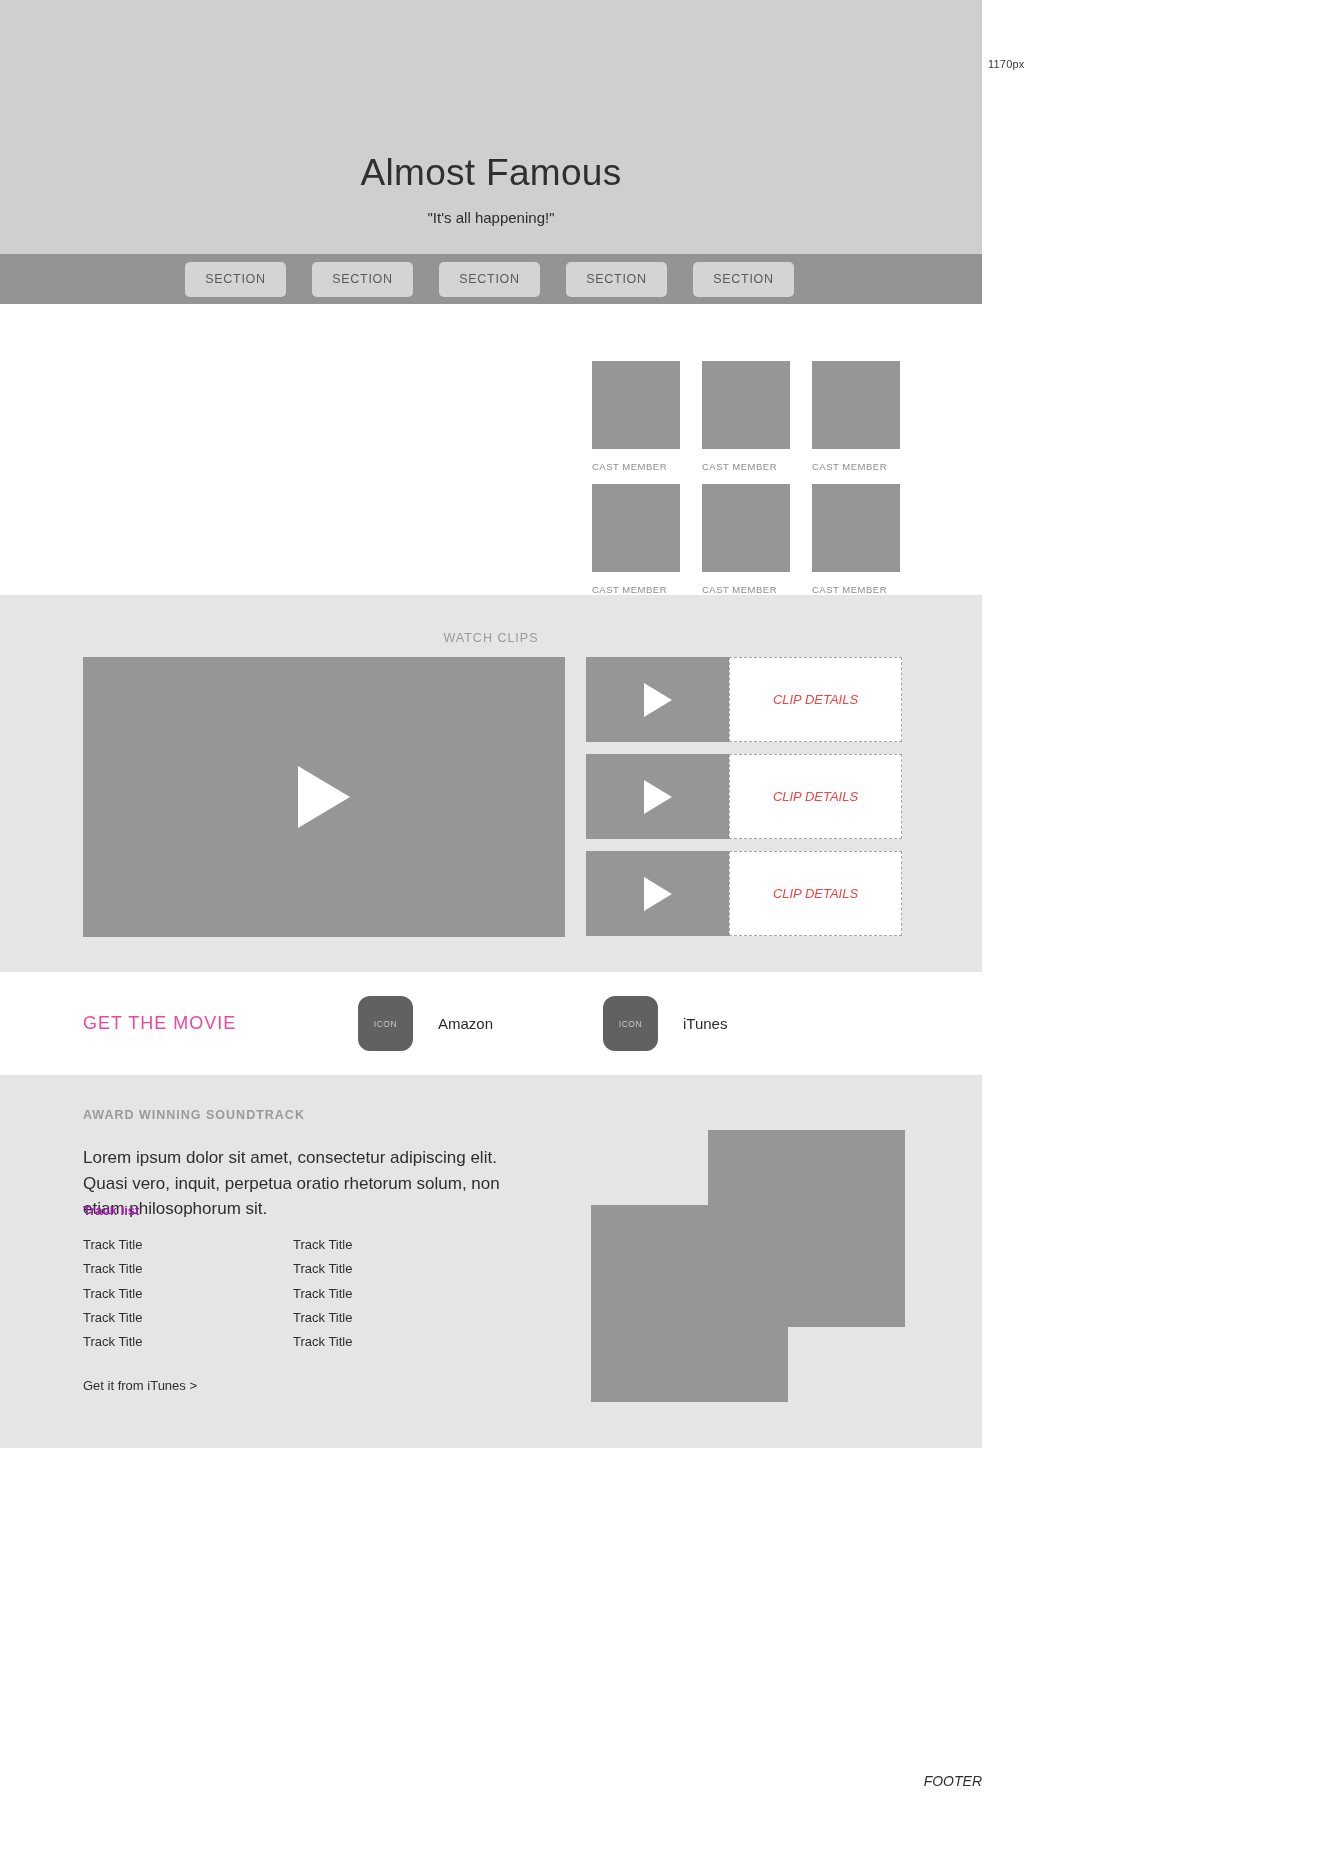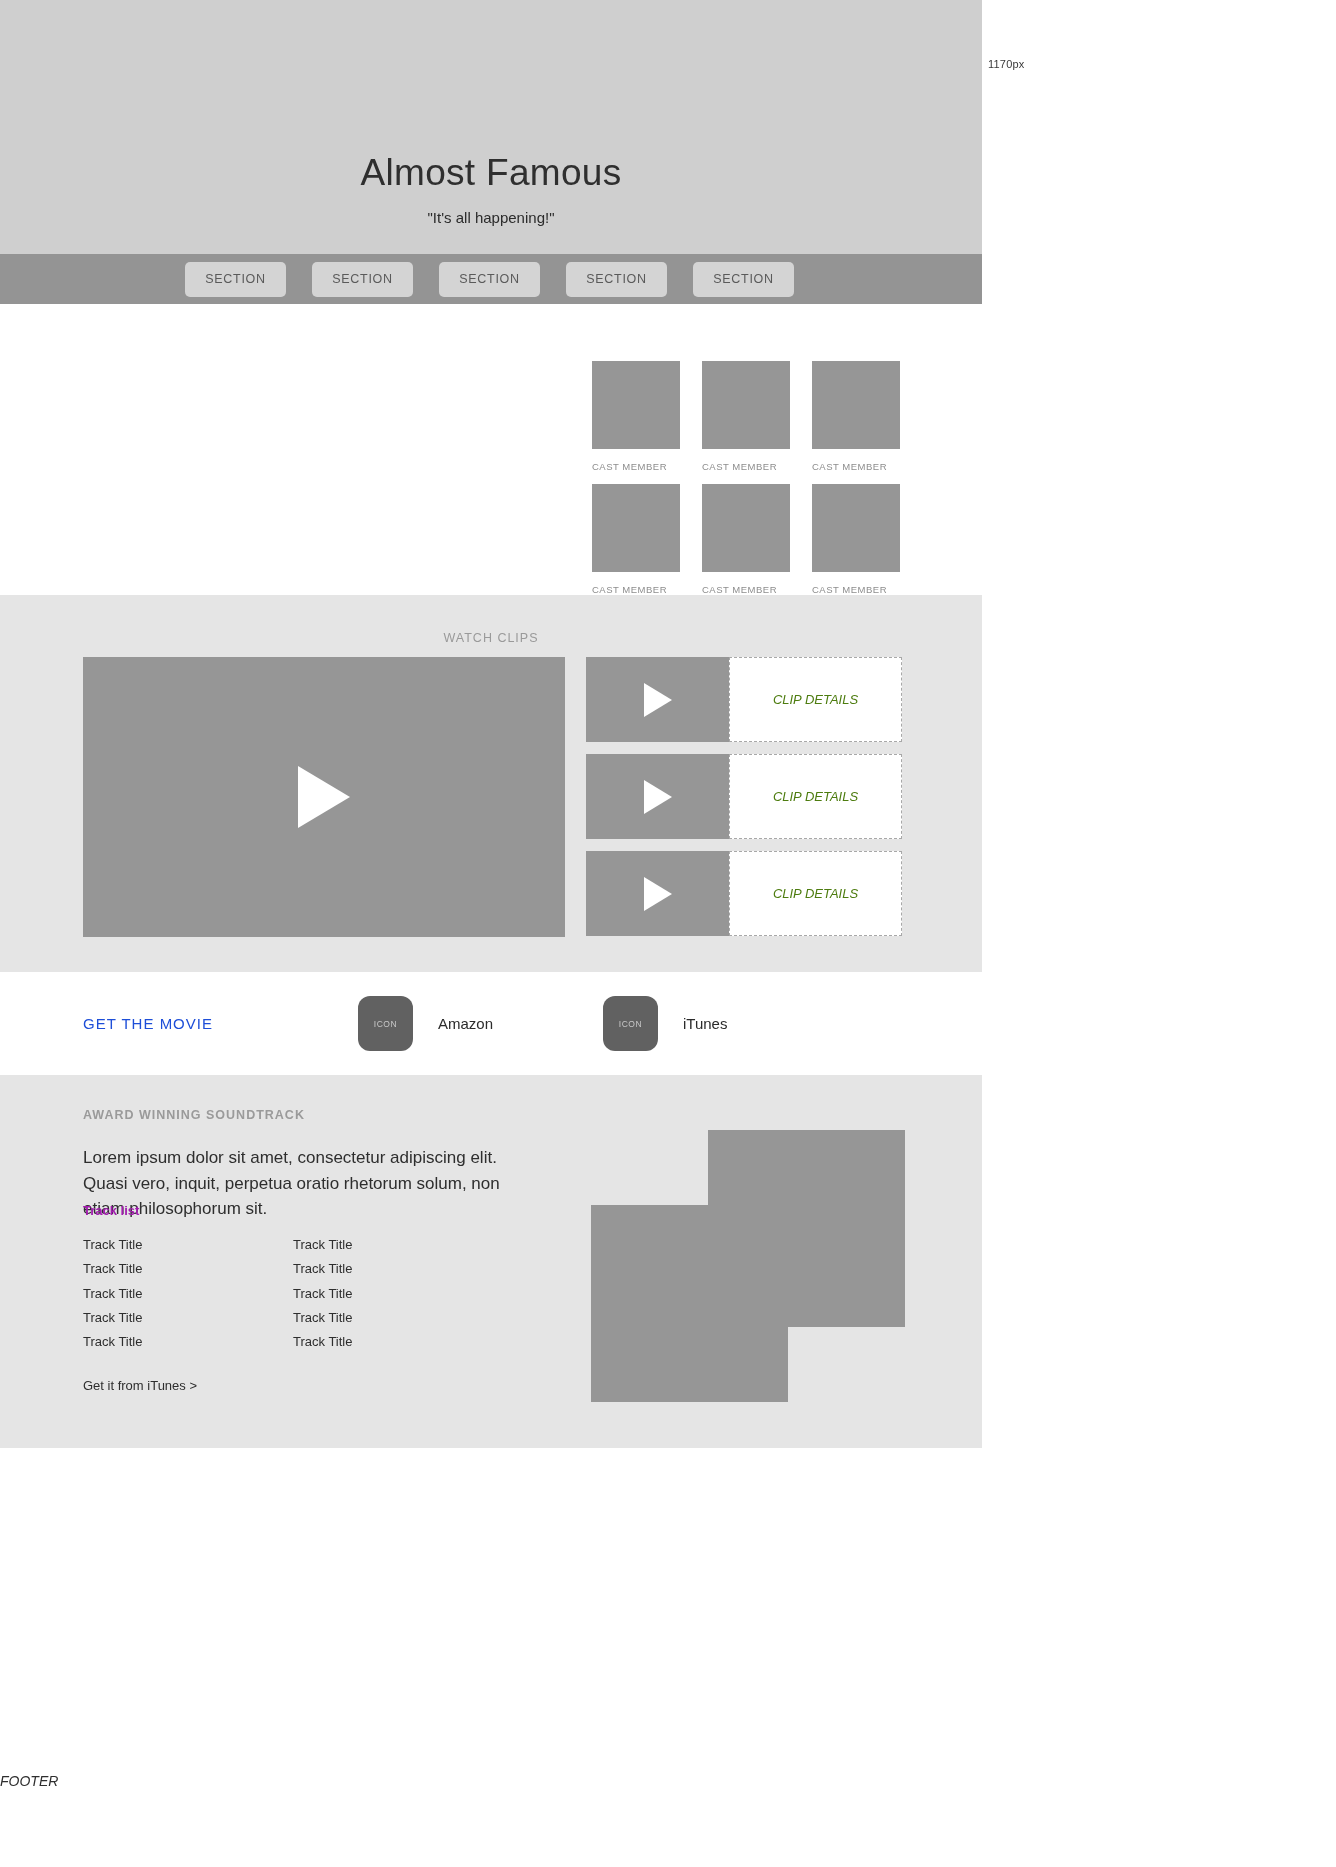--- a/index.html
+++ b/index.html
@@ -191,35 +191,35 @@
   .clip-detail {
     width: 173px;
     height: 85px;
     background: #ffffff;
     border: 1px dashed #a8a8a8;
     display: flex;
     align-items: center;
     justify-content: center;
     font-style: italic;
     font-size: 13px;
-    color: #4d7c0f;
+    color: #ef4444;
   }
   
   .get-movie {
     background: #ffffff;
     height: 103px;
     position: relative;
     display: flex;
     align-items: center;
   }
   .get-movie-label {
     position: absolute;
     left: 83px;
-    font-size: 15px;
-    color: #1d4ed8;
+    font-size: 18px;
+    color: #ec4899;
     letter-spacing: 1px;
   }
   .store {
     position: absolute;
     display: flex;
     align-items: center;
     gap: 25px;
   }
   .store-amazon { left: 358px; }
   .store-itunes { left: 603px; }
@@ -310,24 +310,25 @@
   .footer-band {
     background: #ffffff;
     height: 387px;
     position: relative;
   }
   .footer-text {
     position: absolute;
     top: 325px;
     left: 0;
     width: 982px;
-    text-align: left;
+    text-align: right;
     font-style: italic;
     font-size: 14px;
     color: #2e2e2e;
+    padding-left: 48px;
   }
 </style>
 </head>
 <body>
 
 <div class="page">
 
   <div class="width-label">1170px</div>
 
   <div class="mock">

